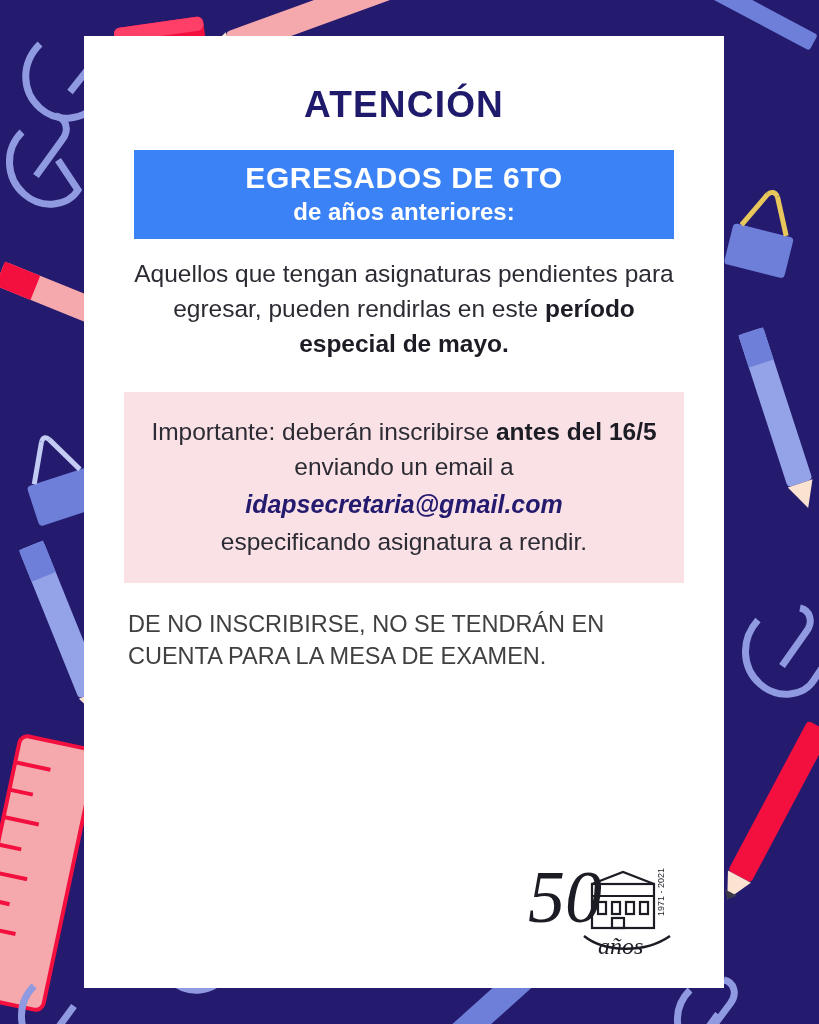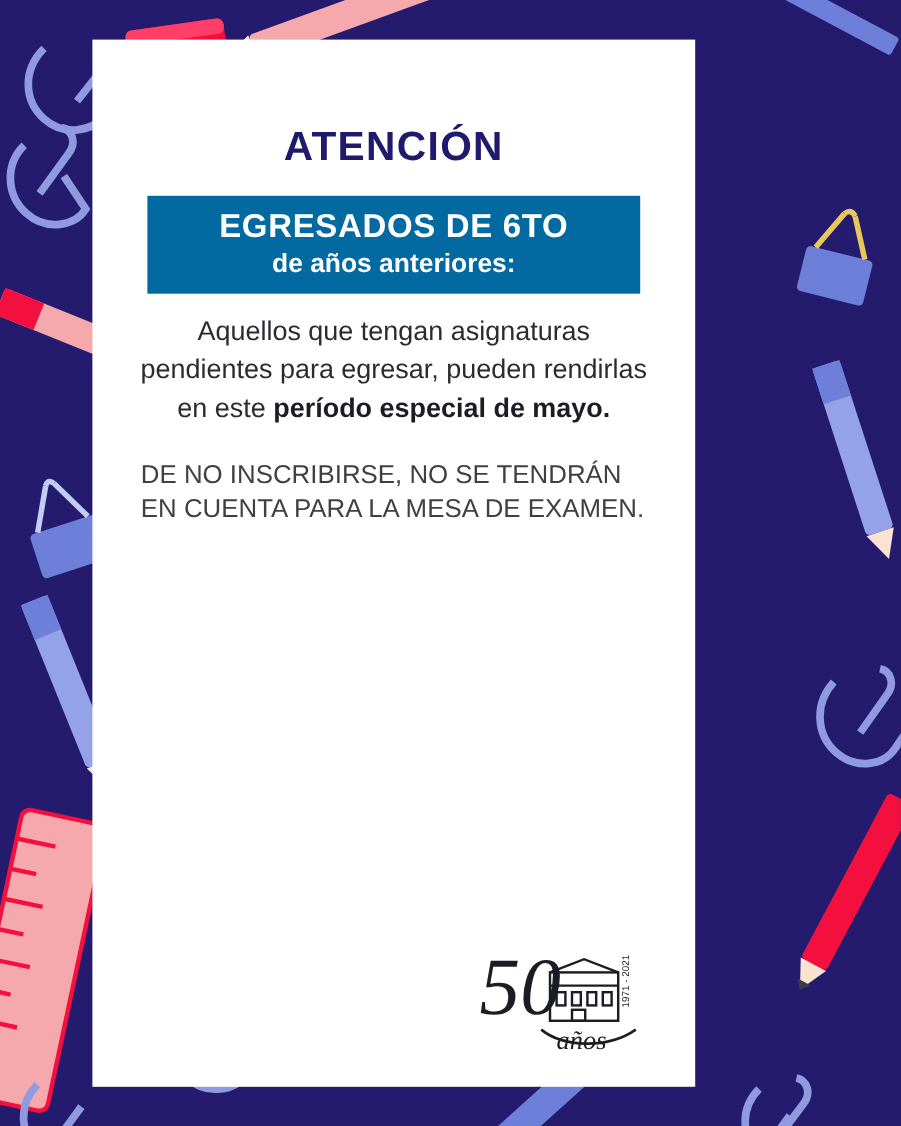--- a/index.html
+++ b/index.html
@@ -29,41 +29,41 @@
     inset: 0;
     pointer-events: none;
   }
   .decor svg { display: block; }
 
   
   .card {
     position: absolute;
     left: 84px;
     top: 36px;
-    width: 548px;
+    width: 640px;
     height: 952px;
     background: #ffffff;
     box-sizing: border-box;
-    padding: 76px 34px 0 34px;
+    padding: 48px 34px 0 34px;
     z-index: 5;
   }
 
   .title {
     margin: 0;
     text-align: center;
     font-size: 37px;
     font-weight: bold;
     letter-spacing: 1.2px;
     color: #1f1a6b;
     font-family: "Liberation Sans", sans-serif;
   }
 
   .redband {
     margin: 24px 16px 0 16px;
-    background: #0369a1;
+    background: #3b82f6;
     color: #ffffff;
     text-align: center;
     padding: 11px 6px 13px 6px;
   }
   .redband .line1 {
     font-size: 30px;
     font-weight: bold;
     letter-spacing: 0.6px;
     line-height: 1.15;
   }
@@ -246,20 +246,25 @@
     <div class="redband">
       <div class="line1">EGRESADOS DE 6TO</div>
       <div class="line2">de años anteriores:</div>
     </div>
 
     <p class="para first">
       <span>Aquellos que tengan asignaturas pendientes para egresar, pueden rendirlas en este </span><b>período especial de mayo.</b>
     </p>
 
 
+    <div class="pinkbox">
+      <span>Importante: deberán inscribirse </span><b>antes del 16/5</b><span> enviando un email a</span>
+      <span class="email">idapsecretaria@gmail.com</span>
+      <span>especificando asignatura a rendir.</span>
+    </div>
 
     <p class="closing">DE NO INSCRIBIRSE, NO SE TENDRÁN EN CUENTA PARA LA MESA DE EXAMEN.</p>
 
     <div class="logo">
       <svg viewBox="0 0 170 120">
 
         <text x="2" y="72" font-family="Liberation Serif, serif" font-size="74" font-style="italic" fill="#1c1c24">50</text>
 
         <g fill="none" stroke="#1c1c24" stroke-width="2.2">
           <rect x="66" y="34" width="62" height="44"></rect>

